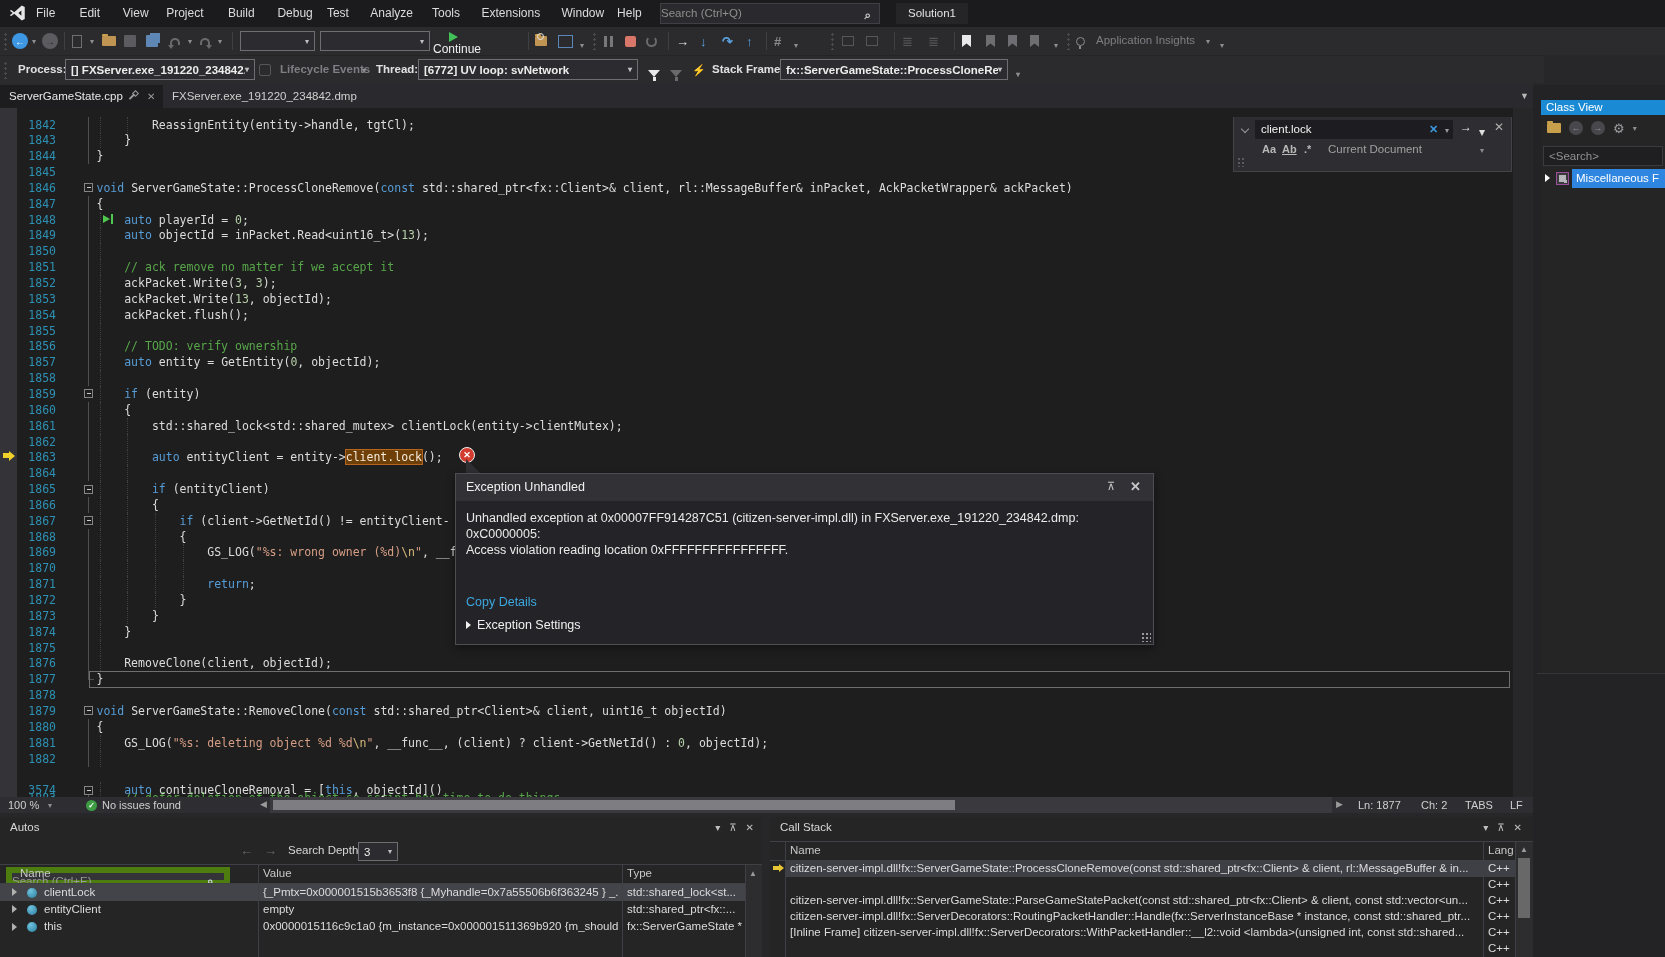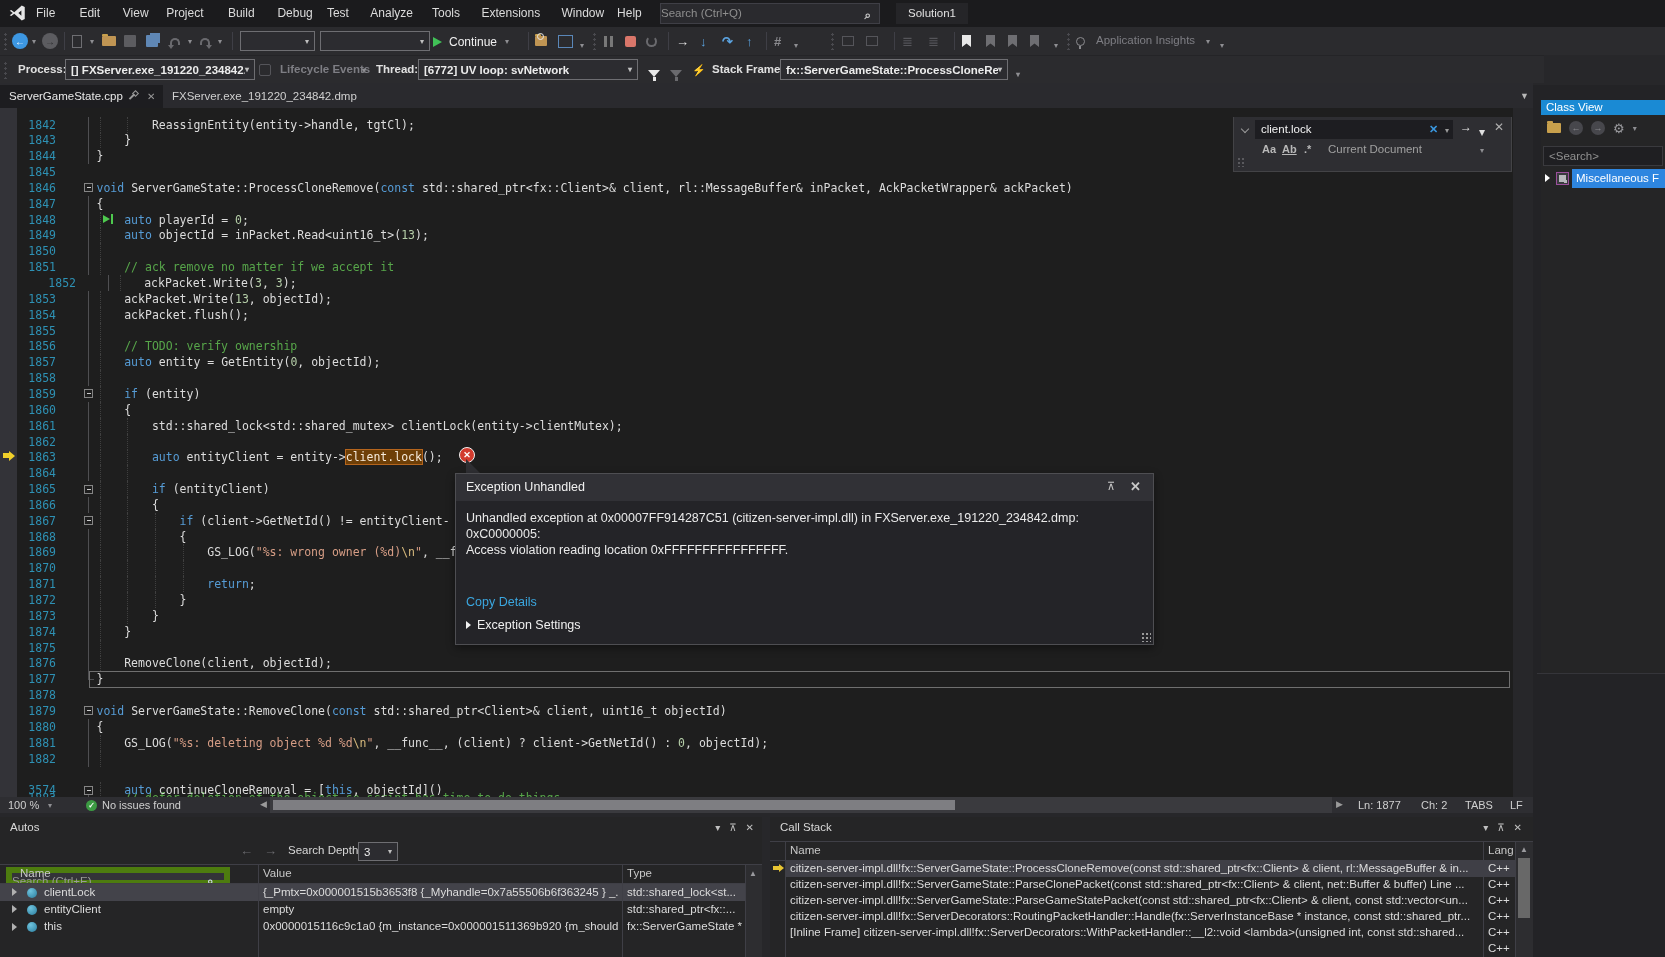--- a/index.html
+++ b/index.html
@@ -18,21 +18,21 @@
 #debugrow { left:0; top:55px; width:1544px; height:28px; background:#2b2b2e; border-top:1px solid #242427;font-weight:bold; }
 .grip { width:5px; height:18px; top:5px; background-image:radial-gradient(#4a4a4f 1px, transparent 1.2px); background-size:5px 5px; }
 .sep { width:1px; height:18px; top:5px; background:#3f3f46; }
 .ticon { position:absolute; top:4px; height:20px; display:flex; align-items:center; justify-content:center; color:#6e6e72; font-size:13px; }
 .circle-btn { width:16px; height:16px; border-radius:50%; display:flex; align-items:center; justify-content:center; font-size:10px; font-weight:bold; color:#fff; }
 .dd { color:#8e8e92; font-size:8px; }
 .combo { position:absolute; background:#2c2c30; border:1px solid #6e6e72; color:#ececec; font-size:11.5px; display:flex; align-items:center; padding:0 5px; }
 .combo .dd { margin-left:auto; color:#c0c0c0; }
 .bar-label { position:absolute; color:#e0e0e0; font-size:11.5px; top:7px; }
 .bar-label.dis { color:#7e7e84; }
-#continue-btn { left:433px; top:5px; height:19px; display:flex; align-items:center; color:#f0f0f0; font-size:12px; }
+#continue-btn { left:433px; top:5px; height:19px; display:flex; align-items:center; color:#f0f0f0; font-size:12px;flex-direction:column; }
 .play { width:0; height:0; border-left:9px solid #41c157; border-top:5.5px solid transparent; border-bottom:5.5px solid transparent; margin-right:7px; }
 .pause-icon span { display:inline-block; width:3px; height:11px; background:#787878; margin:0 1.5px; }
 .stop-icon { width:11px; height:11px; background:#d9766a; border-radius:2px; }
 .arrow-blue { color:#5ba3e0; font-size:13px; font-weight:bold; }
 .arrow-white { color:#e4e4e4; font-size:13px; font-weight:bold; }
 .bookmark { width:9px; height:12px; background:#e8e8e8; clip-path:polygon(0 0,100% 0,100% 100%,50% 70%,0 100%); }
 .bookmark.grey { background:#6e6e72; }
 .funnel { width:0; height:0; border-left:6px solid transparent; border-right:6px solid transparent; border-top:7px solid #e8e8e8; position:relative; }
 .funnel::after { content:""; position:absolute; left:-1.5px; top:-7px; width:3px; height:11px; background:inherit; background:none; border-left:3px solid #e8e8e8; top:0px; left:-1.5px; height:4px; }
 .funnel.grey { border-top-color:#6a6a6e; }
@@ -309,21 +309,21 @@
         <div class="cl" style="top: 8.5px;"><span class="lnum">1842</span><span class="guide" style="left:99.5px"></span><span class="guide" style="left:127.19200000000001px"></span><span class="fline"></span><span class="code" style="left:151.88400000000001px"><span class="tk-i">ReassignEntity(entity-&gt;handle, tgtCl);</span></span></div>
         <div class="cl" style="top: 24.35px;"><span class="lnum">1843</span><span class="guide" style="left:99.5px"></span><span class="fline"></span><span class="code" style="left:124.19200000000001px"><span class="tk-i">}</span></span></div>
         <div class="cl" style="top: 40.2px;"><span class="lnum">1844</span><span class="fline"></span><span class="code" style="left:96.5px"><span class="tk-i">}</span></span></div>
         <div class="cl" style="top: 56.05px;"><span class="lnum">1845</span><span class="code" style="left:96.5px"></span></div>
         <div class="cl" style="top: 71.9px;"><span class="lnum">1846</span><span class="fold"></span><span class="code" style="left:96.5px"><span class="tk-k">void</span><span class="tk-i"> ServerGameState::ProcessCloneRemove(</span><span class="tk-k">const</span><span class="tk-i"> std::shared_ptr&lt;fx::Client&gt;&amp; client, rl::MessageBuffer&amp; inPacket, AckPacketWrapper&amp; ackPacket)</span></span></div>
         <div class="cl" style="top: 87.75px;"><span class="lnum">1847</span><span class="fline"></span><span class="code" style="left:96.5px"><span class="tk-i">{</span></span></div>
         <div class="cl" style="top: 103.6px;"><span class="lnum">1848</span><span class="guide" style="left:99.5px"></span><span class="fline"></span><span class="step-marker"></span><span class="code" style="left:124.19200000000001px"><span class="tk-k">auto</span><span class="tk-i"> playerId = </span><span class="tk-n">0</span><span class="tk-i">;</span></span></div>
         <div class="cl" style="top: 119.45px;"><span class="lnum">1849</span><span class="guide" style="left:99.5px"></span><span class="fline"></span><span class="code" style="left:124.19200000000001px"><span class="tk-k">auto</span><span class="tk-i"> objectId = inPacket.Read&lt;uint16_t&gt;(</span><span class="tk-n">13</span><span class="tk-i">);</span></span></div>
         <div class="cl" style="top: 135.3px;"><span class="lnum">1850</span><span class="guide" style="left:99.5px"></span><span class="fline"></span><span class="code" style="left:124.19200000000001px"></span></div>
         <div class="cl" style="top: 151.15px;"><span class="lnum">1851</span><span class="guide" style="left:99.5px"></span><span class="fline"></span><span class="code" style="left:124.19200000000001px"><span class="tk-c">// ack remove no matter if we accept it</span></span></div>
-        <div class="cl" style="top: 167px; margin-left: 20px;"><span class="lnum">1852</span><span class="guide" style="left:99.5px"></span><span class="fline"></span><span class="code" style="left:124.19200000000001px"><span class="tk-i">ackPacket.Write(</span><span class="tk-n">3</span><span class="tk-i">, </span><span class="tk-n">3</span><span class="tk-i">);</span></span></div>
+        <div class="cl" style="top: 167px;"><span class="lnum">1852</span><span class="guide" style="left:99.5px"></span><span class="fline"></span><span class="code" style="left:124.19200000000001px"><span class="tk-i">ackPacket.Write(</span><span class="tk-n">3</span><span class="tk-i">, </span><span class="tk-n">3</span><span class="tk-i">);</span></span></div>
         <div class="cl" style="top: 182.85px;"><span class="lnum">1853</span><span class="guide" style="left:99.5px"></span><span class="fline"></span><span class="code" style="left:124.19200000000001px"><span class="tk-i">ackPacket.Write(</span><span class="tk-n">13</span><span class="tk-i">, objectId);</span></span></div>
         <div class="cl" style="top: 198.7px;"><span class="lnum">1854</span><span class="guide" style="left:99.5px"></span><span class="fline"></span><span class="code" style="left:124.19200000000001px"><span class="tk-i">ackPacket.flush();</span></span></div>
         <div class="cl" style="top: 214.55px;"><span class="lnum">1855</span><span class="guide" style="left:99.5px"></span><span class="fline"></span><span class="code" style="left:124.19200000000001px"></span></div>
         <div class="cl" style="top: 230.4px;"><span class="lnum">1856</span><span class="guide" style="left:99.5px"></span><span class="fline"></span><span class="code" style="left:124.19200000000001px"><span class="tk-c">// TODO: verify ownership</span></span></div>
         <div class="cl" style="top: 246.25px; padding-left: 8px;"><span class="lnum">1857</span><span class="guide" style="left:99.5px"></span><span class="fline"></span><span class="code" style="left:124.19200000000001px"><span class="tk-k">auto</span><span class="tk-i"> entity = GetEntity(</span><span class="tk-n">0</span><span class="tk-i">, objectId);</span></span></div>
         <div class="cl" style="top: 262.1px;"><span class="lnum">1858</span><span class="guide" style="left:99.5px"></span><span class="fline"></span><span class="code" style="left:124.19200000000001px"></span></div>
         <div class="cl" style="top: 277.95px;"><span class="lnum">1859</span><span class="guide" style="left:99.5px"></span><span class="fold"></span><span class="code" style="left:124.19200000000001px"><span class="tk-k">if</span><span class="tk-i"> (entity)</span></span></div>
         <div class="cl" style="top: 293.8px;"><span class="lnum">1860</span><span class="guide" style="left:99.5px"></span><span class="fline"></span><span class="code" style="left:124.19200000000001px"><span class="tk-i">{</span></span></div>
         <div class="cl" style="top: 309.65px;"><span class="lnum">1861</span><span class="guide" style="left:99.5px"></span><span class="guide" style="left:127.19200000000001px"></span><span class="fline"></span><span class="code" style="left:151.88400000000001px"><span class="tk-i">std::shared_lock&lt;std::shared_mutex&gt; clientLock(entity-&gt;clientMutex);</span></span></div>
         <div class="cl" style="top: 325.5px;"><span class="lnum">1862</span><span class="guide" style="left:99.5px"></span><span class="guide" style="left:127.19200000000001px"></span><span class="fline"></span><span class="code" style="left:151.88400000000001px"></span></div>
@@ -471,21 +471,20 @@
       <span class="thead" style="left:20px;top:2px">Name</span>
       <span class="thead" style="left:718px;top:2px">Lang</span>
     </div>
     <div class="hline" style="top:43px"></div>
     <div id="cs-rows" style="position:absolute;top:44px;left:0;width:100%;height:96px">
         <div class="csrow sel" style="top: 0px;">
           <span class="nm">citizen-server-impl.dll!fx::ServerGameState::ProcessCloneRemove(const std::shared_ptr&lt;fx::Client&gt; &amp; client, rl::MessageBuffer &amp; in...</span>
           <span class="lg">C++</span>
         </div>
         <div class="csrow" style="top: 16px;">
-          <span class="nm">citizen-server-impl.dll!fx::ServerGameState::ParseClonePacket(const std::shared_ptr&lt;fx::Client&gt; &amp; client, net::Buffer &amp; buffer) Line ...</span>
           <span class="lg">C++</span>
         </div>
         <div class="csrow" style="top: 32px;">
           <span class="nm">citizen-server-impl.dll!fx::ServerGameState::ParseGameStatePacket(const std::shared_ptr&lt;fx::Client&gt; &amp; client, const std::vector&lt;un...</span>
           <span class="lg">C++</span>
         </div>
         <div class="csrow" style="top: 48px;">
           <span class="nm">citizen-server-impl.dll!fx::ServerDecorators::RoutingPacketHandler::Handle(fx::ServerInstanceBase * instance, const std::shared_ptr...</span>
           <span class="lg">C++</span>
         </div>

